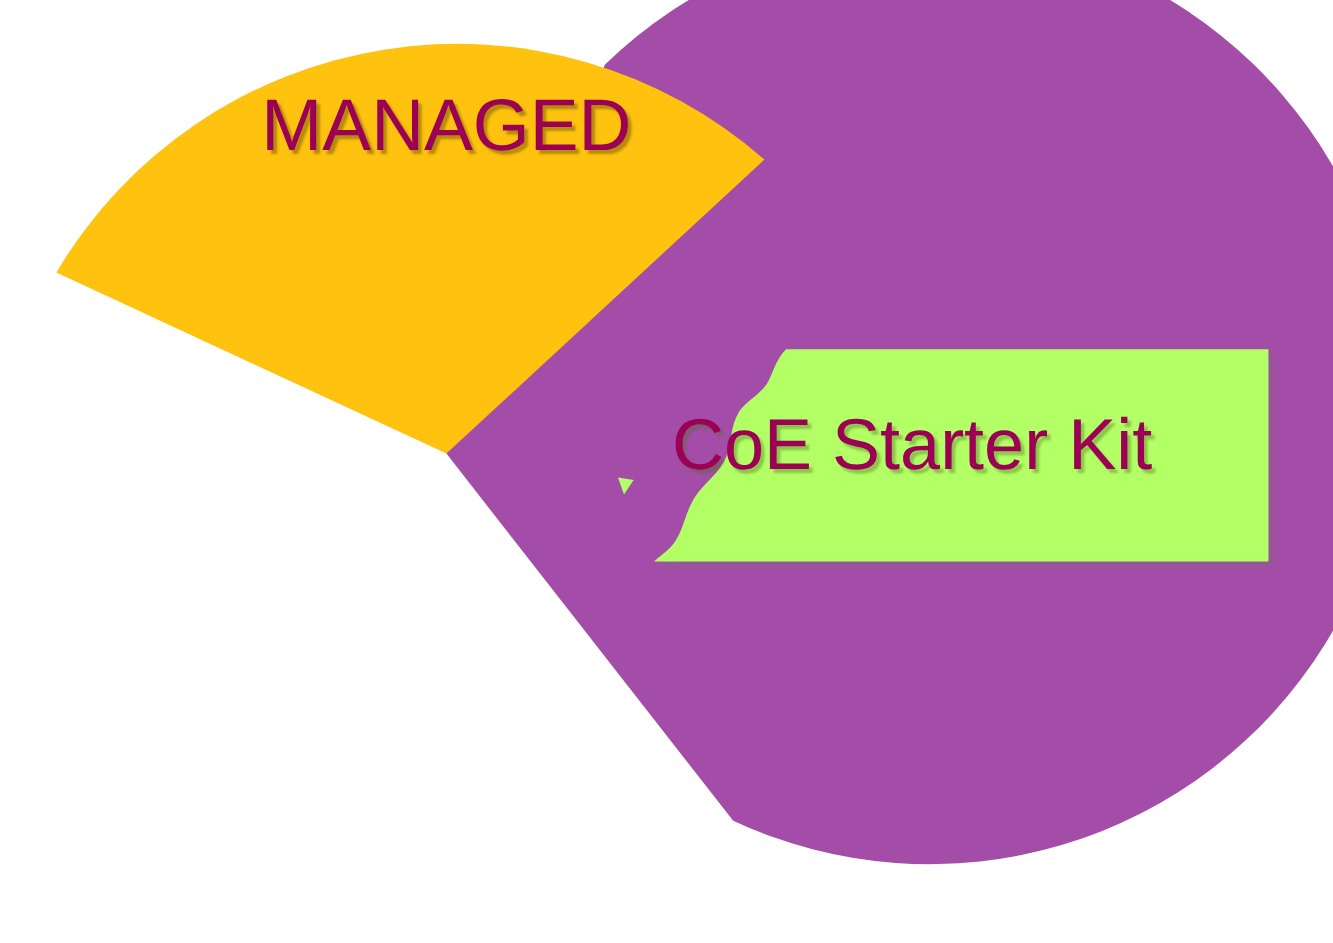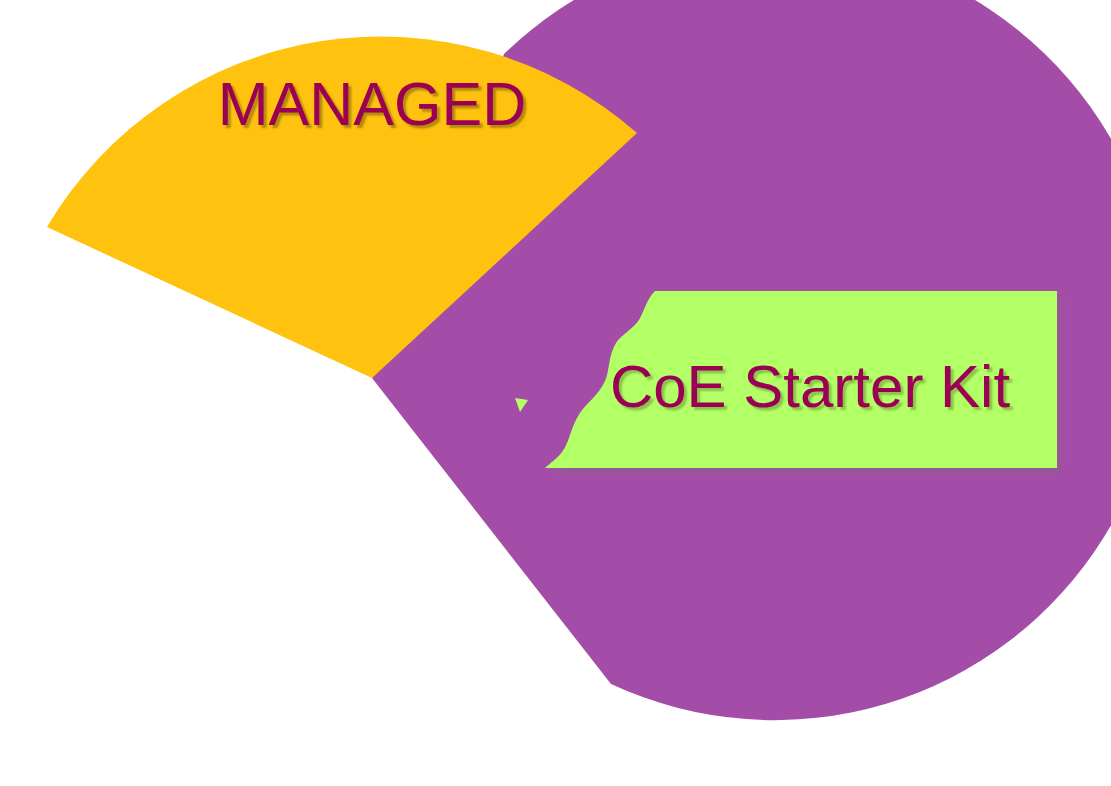--- a/index.html
+++ b/index.html
@@ -45,24 +45,24 @@
   }
   #label-managed-line2 {
     left: 0px;
     top: 146px;
     width: 744px;
     font-size: 52px;
     letter-spacing: 0px;
   }
   #label-coe {
     left: 560px;
-    top: 357px;
+    top: 341px;
     width: 500px;
     font-size: 60px;
-    text-align: center;
+    text-align: left;
     text-shadow: 3px 3px 2px rgba(80, 110, 30, 0.40);
   }
 </style>
 </head>
 <body>
 
 <div id="canvas" style="background: rgb(255, 255, 255);">
 
   <svg id="art" viewBox="0 0 1111 786" width="1111" height="786" xmlns="http://www.w3.org/2000/svg" aria-hidden="true">
 

